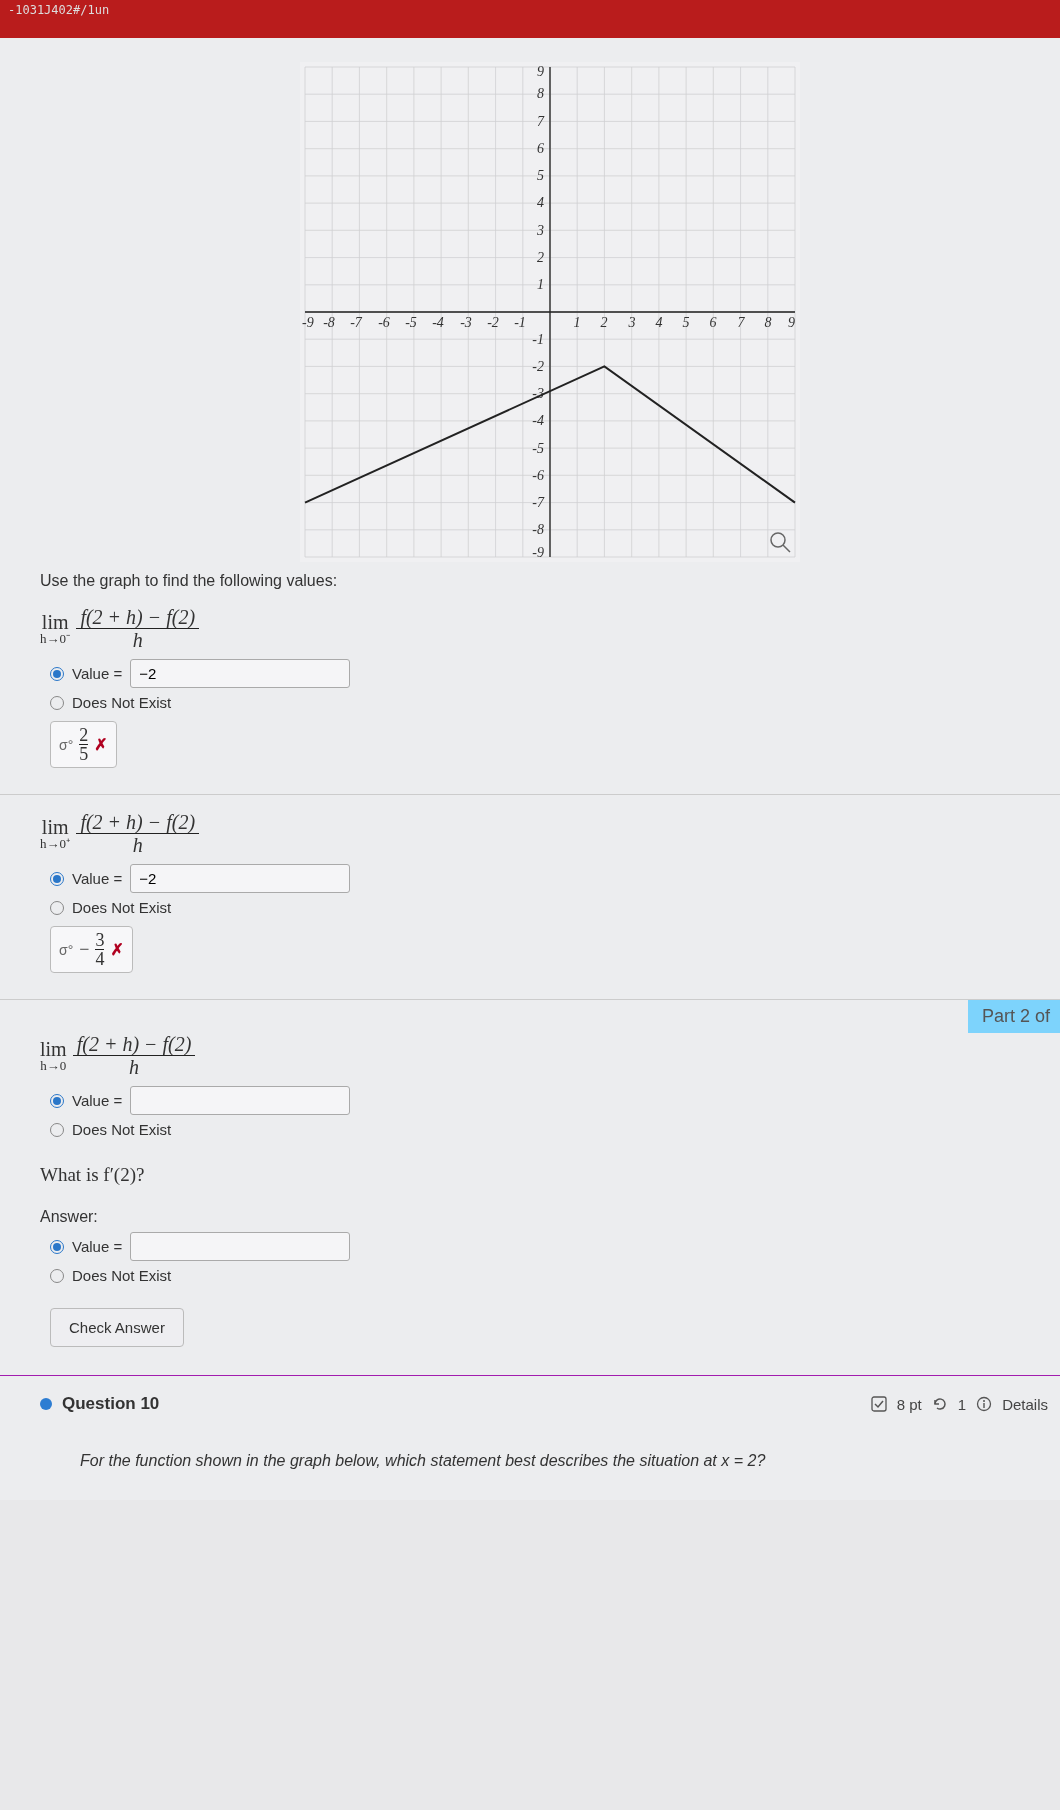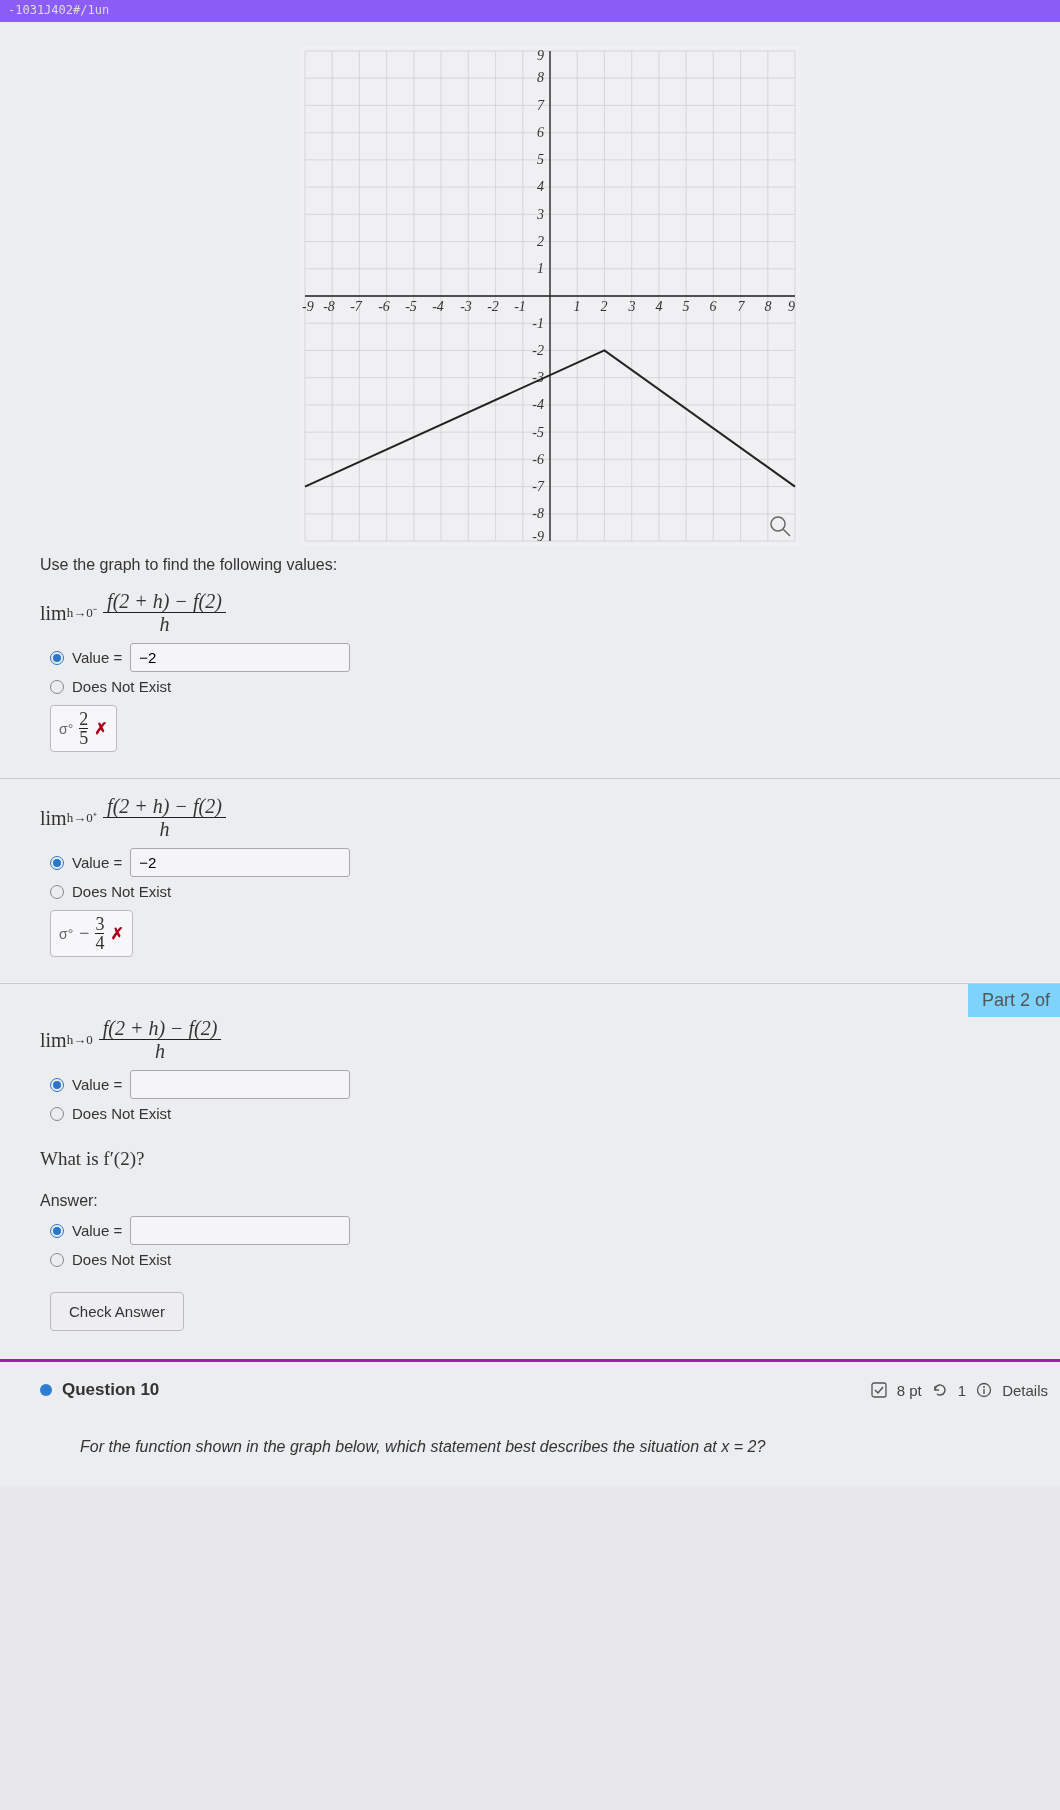--- a/index.html
+++ b/index.html
@@ -3,23 +3,23 @@
 <meta charset="utf-8">
 <style>
   * { box-sizing: border-box; margin: 0; padding: 0; }
   body {
     font-family: Arial, Helvetica, sans-serif;
     background: #e8e8ea;
     color: #333;
     width: 1060px;
   }
   .top-bar {
-    background: #8b5cf6;
+    background: #b91c1c;
     color: #ddd;
-    height: 22px;
+    height: 38px;
     font-size: 12px;
     padding: 3px 8px;
     font-family: monospace;
   }
   .content {
     padding: 18px 0 0 40px;
     background: #ecedef;
   }
   .prompt-line {
     font-size: 16px;
@@ -38,21 +38,21 @@
   .limit-expr {
     font-family: 'Times New Roman', serif;
     font-size: 20px;
     display: flex;
     align-items: center;
     gap: 6px;
     margin: 16px 0 8px 0;
   }
   .lim-stack {
     display: inline-flex;
-    flex-direction: row;
+    flex-direction: column;
     align-items: center;
     line-height: 1;
   }
   .lim-stack .top { font-size: 20px; }
   .lim-stack .bot { font-size: 13px; }
   .frac {
     display: inline-flex;
     flex-direction: column;
     align-items: center;
     line-height: 1.1;
@@ -110,21 +110,21 @@
   }
   .ans-label { font-size: 16px; margin: 22px 0 6px 0; }
 
   button.check {
     margin: 18px 0 28px 10px; padding: 10px 18px;
     background: #eeeef1; border: 1px solid #bbb; border-radius: 4px;
     font-size: 15px; color: #333; cursor: pointer;
   }
 
   .q-footer {
-    border-top: 3px solid #a21caf;
+    border-top: 1px solid #a21caf;
     margin-left: -40px;
     padding: 18px 12px 18px 40px;
     display: flex; justify-content: space-between; align-items: center;
     background: #ecedef;
   }
   .q-footer .left {
     display: flex; align-items: center; gap: 10px; font-size: 17px; font-weight: 600;
   }
   .dot {
     width: 12px; height: 12px; border-radius: 50%;

